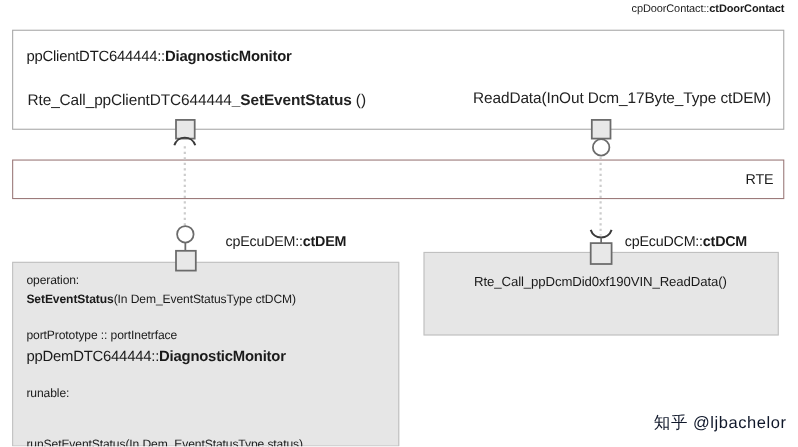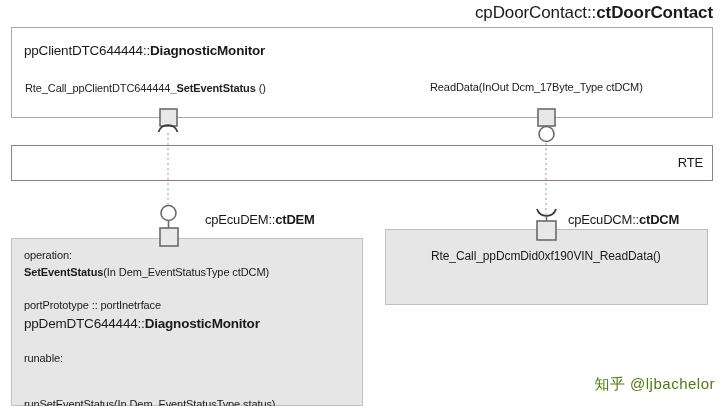--- a/index.html
+++ b/index.html
@@ -24,21 +24,21 @@
     white-space: nowrap;
     color: #1a1a1a;
     font-family: "Liberation Sans", sans-serif;
   }
   .b { font-weight: bold; }
 
   
   #top-title {
     top: 3px;
     right: 12px;
-    font-size: 17px;
+    font-size: 10px;
     letter-spacing: -0.1px;
   }
 
   
   #top-box {
     position: absolute;
     left: 11px;
     top: 27px;
     width: 702px;
     height: 91px;
@@ -48,21 +48,21 @@
   }
 
   .comp-name {
     font-size: 13.5px;
     letter-spacing: -0.2px;
   }
   #comp-left-name  { left: 24px;  top: 43px; }
   #comp-right-name { left: 375px; top: 43px; }
 
   .sig {
-    font-size: 11px;
+    font-size: 14px;
     letter-spacing: -0.1px;
     color: #222;
   }
   #sig-left  { left: 25px;  top: 82px; }
   #sig-right { left: 430px; top: 81px; }
 
   
   #rte-bar {
     position: absolute;
     left: 11px;
@@ -146,39 +146,39 @@
     height: 406px;
     pointer-events: none;
   }
 
   
   #watermark {
     right: 10px;
     bottom: 12px;
     top: auto;
     font-size: 15px;
-    color: #4d7c0f;
+    color: #0f172a;
     letter-spacing: 0.5px;
   }
 </style>
 </head>
 <body>
 
 <div id="stage">
 
   <div class="txt" id="top-title"><span>cpDoorContact::</span><span class="b">ctDoorContact</span></div>
 
   <div id="top-box"></div>
 
   <div class="txt comp-name" id="comp-left-name"><span>ppClientDTC644444::</span><span class="b">DiagnosticMonitor</span></div>
 
 
   <div class="txt sig" id="sig-left"><span>Rte_Call_ppClientDTC644444</span><span class="b">_SetEventStatus</span><span> ()</span></div>
 
-  <div class="txt sig" id="sig-right">ReadData(InOut Dcm_17Byte_Type ctDCM)</div>
+  <div class="txt sig" id="sig-right">ReadData(InOut Dcm_17Byte_Type ctDEM)</div>
 
   <div id="rte-bar"></div>
   <div class="txt" id="rte-label">RTE</div>
 
   <div class="txt ecu-name" id="ecu-dem-name"><span>cpEcuDEM::</span><span class="b">ctDEM</span></div>
 
   <div class="txt ecu-name" id="ecu-dcm-name"><span>cpEcuDCM::</span><span class="b">ctDCM</span></div>
 
   <div class="ecu-box" id="ecu-dem-box"></div>
   <div class="ecu-box" id="ecu-dcm-box"></div>

